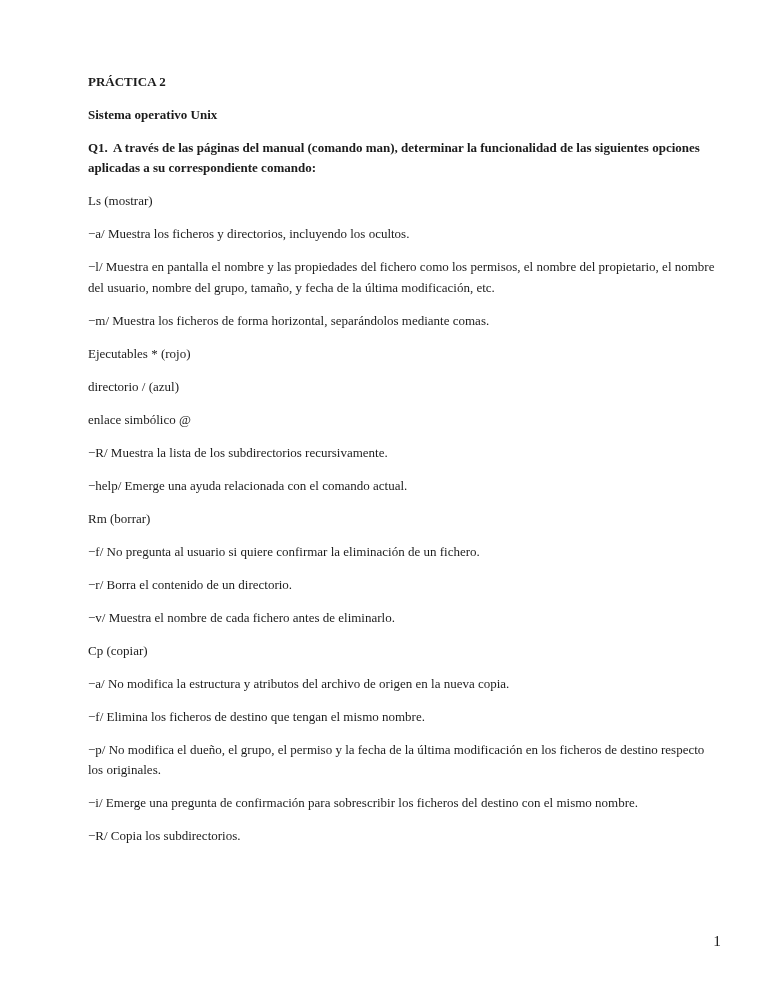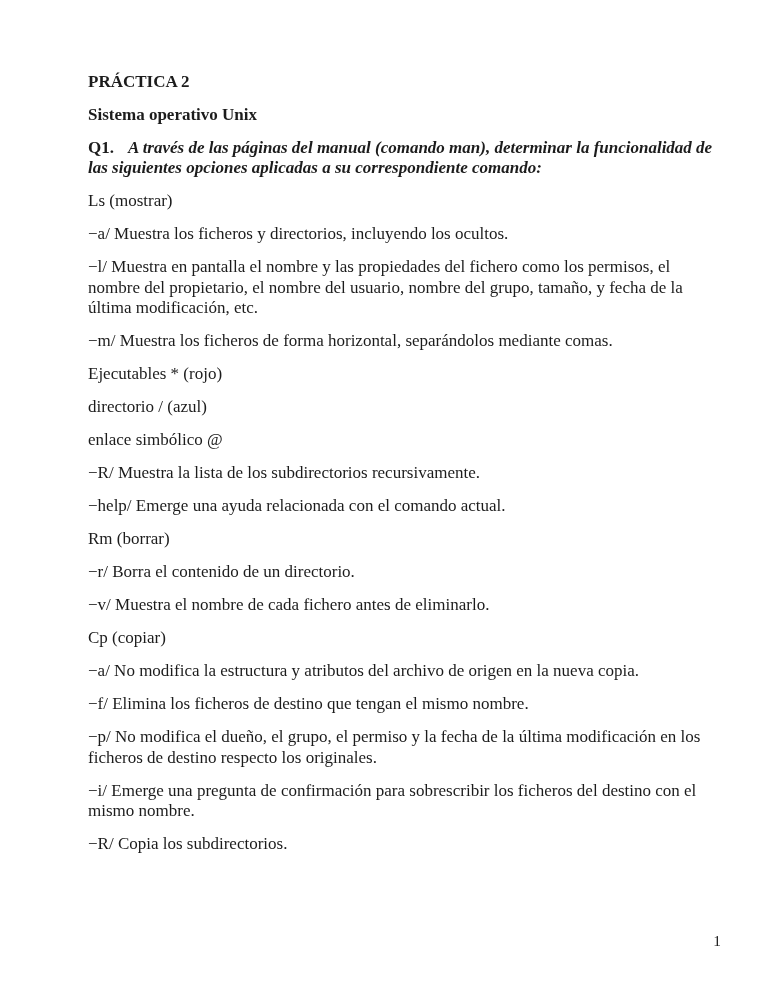--- a/index.html
+++ b/index.html
@@ -14,37 +14,36 @@
     background: #ffffff;
     font-family: "Liberation Serif", "DejaVu Serif", serif;
     color: #1c1c1c;
     overflow: hidden;
   }
   .content {
     position: absolute;
     left: 88px;
     top: 72px;
     width: 633px;
-    font-size: 17px;
+    font-size: 13px;
     line-height: 20.4px;
   }
   p.block {
     margin: 0 0 12.6px 0;
     padding: 0;
   }
   .bold {
     font-weight: bold;
   }
   .q-label {
     font-weight: bold;
-    margin-right: 14px;
+    margin-right: 5px;
   }
   .q-text {
     font-weight: bold;
-    font-style: italic;
     text-align: right;
   }
   .page-number {
     position: absolute;
     top: 931px;
     right: 47px;
     font-size: 15.4px;
     line-height: 20px;
     color: #1c1c1c;
   }
@@ -61,20 +60,21 @@
         <p class="block">Ls (mostrar)</p>
         <p class="block">−a/ Muestra los ficheros y directorios, incluyendo los ocultos.</p>
         <p class="block">−l/ Muestra en pantalla el nombre y las propiedades del fichero como los permisos, el nombre del propietario, el nombre del usuario, nombre del grupo, tamaño, y fecha de la última modificación, etc.</p>
         <p class="block">−m/ Muestra los ficheros de forma horizontal, separándolos mediante comas.</p>
         <p class="block">Ejecutables * (rojo)</p>
         <p class="block">directorio / (azul)</p>
         <p class="block">enlace simbólico @</p>
         <p class="block">−R/ Muestra la lista de los subdirectorios recursivamente.</p>
         <p class="block">−help/ Emerge una ayuda relacionada con el comando actual.</p>
         <p class="block">Rm (borrar)</p>
+        <p class="block">−f/ No pregunta al usuario si quiere confirmar la eliminación de un fichero.</p>
         <p class="block">−r/ Borra el contenido de un directorio.</p>
         <p class="block">−v/ Muestra el nombre de cada fichero antes de eliminarlo.</p>
         <p class="block">Cp (copiar)</p>
         <p class="block">−a/ No modifica la estructura y atributos del archivo de origen en la nueva copia.</p>
         <p class="block">−f/ Elimina los ficheros de destino que tengan el mismo nombre.</p>
         <p class="block">−p/ No modifica el dueño, el grupo, el permiso y la fecha de la última modificación en los ficheros de destino respecto los originales.</p>
         <p class="block">−i/ Emerge una pregunta de confirmación para sobrescribir los ficheros del destino con el mismo nombre.</p>
         <p class="block">−R/ Copia los subdirectorios.</p>
       </div>
   </div>

